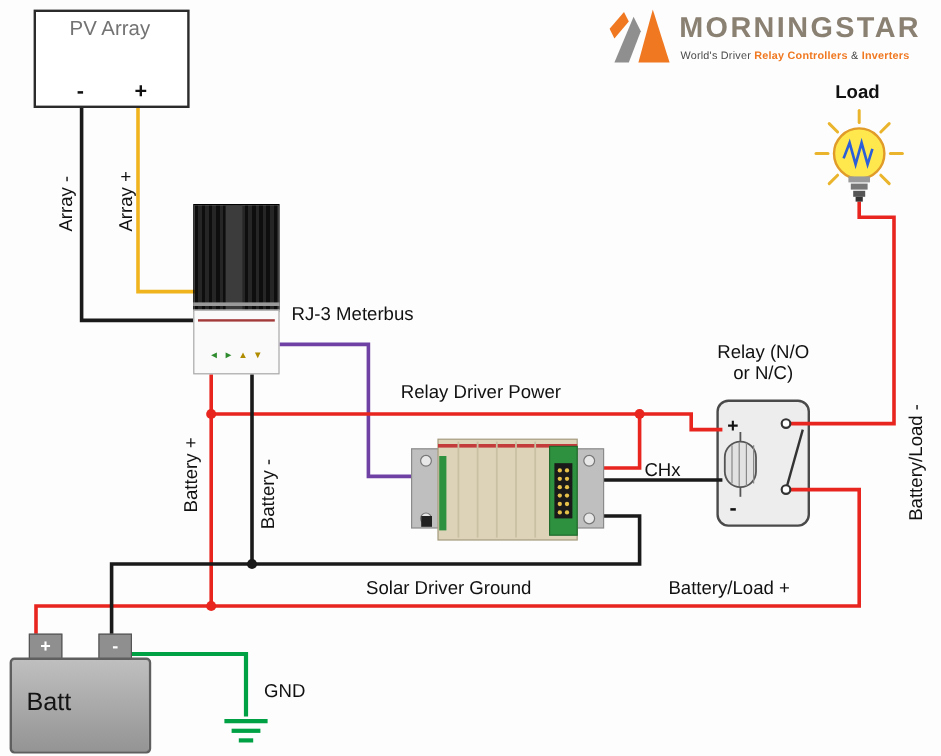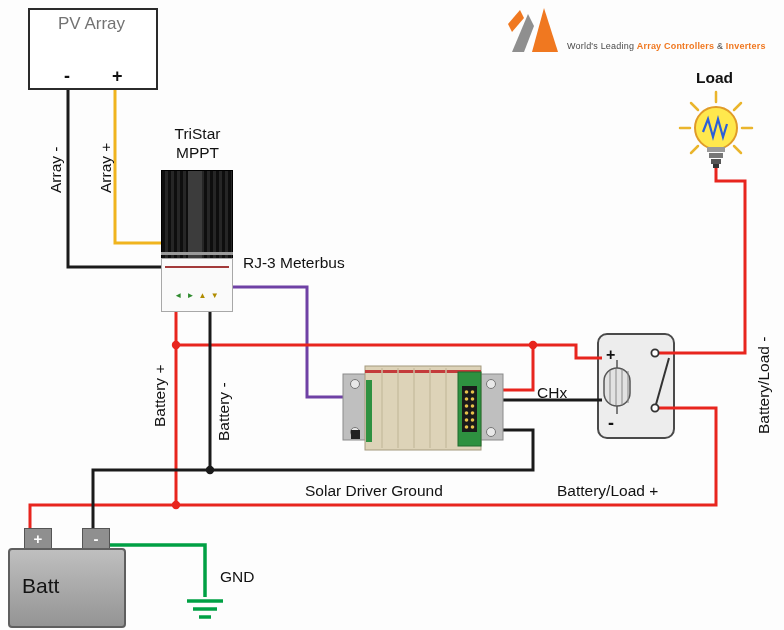--- a/index.html
+++ b/index.html
@@ -175,38 +175,40 @@
     <div class="bat-tab" style="left:16px;">+</div>
     <div class="bat-tab" style="left:74px;">-</div>
     <div class="bat-body">
       <div class="bat-label">Batt</div>
     </div>
   </div>
 
   <div class="lbl rot" style="left:47px;top:193px;">Array -</div>
   <div class="lbl rot" style="left:97px;top:193px;">Array +</div>
 
-  <div class="lbl" style="left:160px;top:124px;width:75px;text-align:center;line-height:19px;">
-    <div>TriStar</div>
-    <div>MPPT</div>
-  </div>
 
   <div class="lbl" style="left:243px;top:254px;">RJ-3 Meterbus</div>
-
+  <div class="lbl" style="left:334px;top:319px;">Relay Driver Power</div>
+
+  <div class="relay-title">
+    <div>Relay (N/O</div>
+    <div>or N/C)</div>
+  </div>
 
   <div class="lbl" style="left:696px;top:69px;font-weight:bold;">Load</div>
 
   <div class="lbl rot" style="left:151px;top:427px;">Battery +</div>
   <div class="lbl rot" style="left:215px;top:441px;">Battery -</div>
 
   <div class="lbl" style="left:537px;top:384px;">CHx</div>
   <div class="lbl rot" style="left:755px;top:434px;">Battery/Load -</div>
 
   <div class="lbl" style="left:305px;top:482px;">Solar Driver Ground</div>
   <div class="lbl" style="left:557px;top:482px;">Battery/Load +</div>
 
   <div class="lbl" style="left:220px;top:568px;">GND</div>
 
+  <div class="brand">MORNINGSTAR</div>
   <div class="tagline">
-    <span>World's Leading </span><span class="tl-orange">Array Controllers</span><span> &amp; </span><span class="tl-orange">Inverters</span>
+    <span>World's Driver </span><span class="tl-orange">Relay Controllers</span><span> &amp; </span><span class="tl-orange">Inverters</span>
   </div>
 
 </div>
 
 </body></html>

